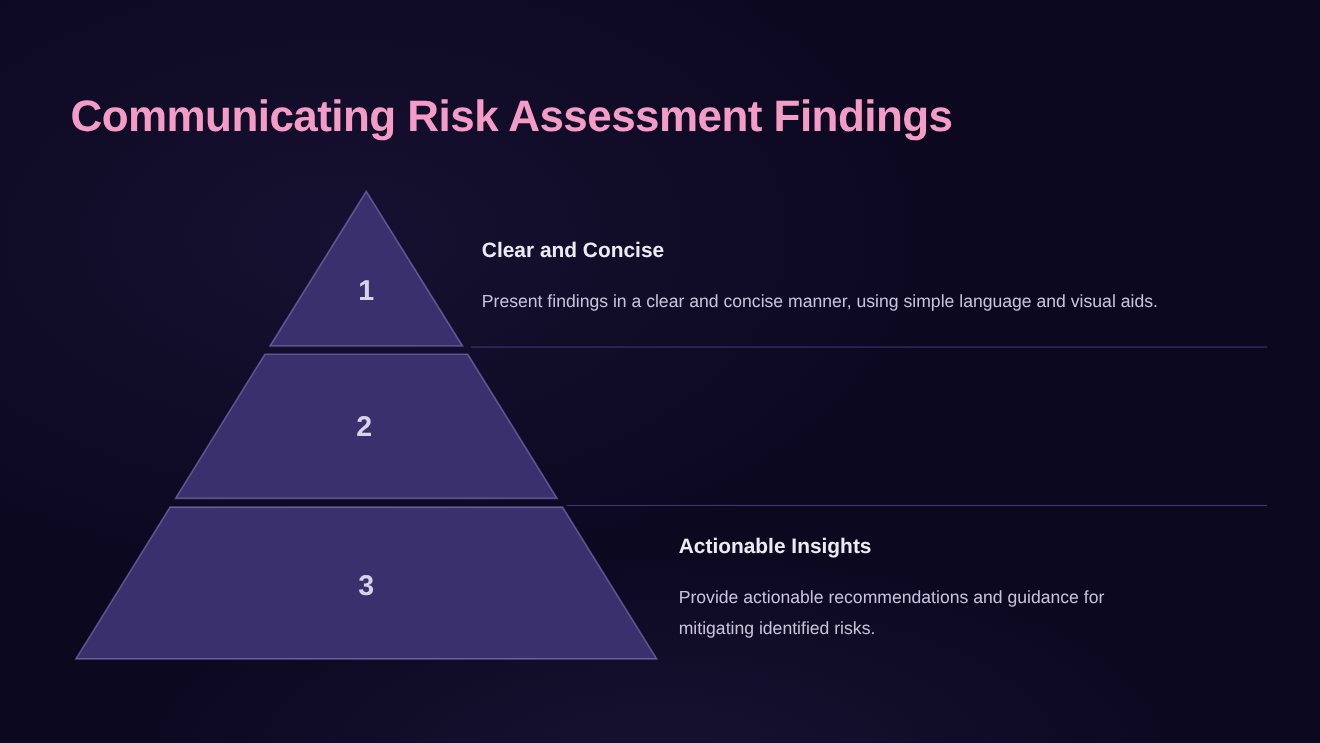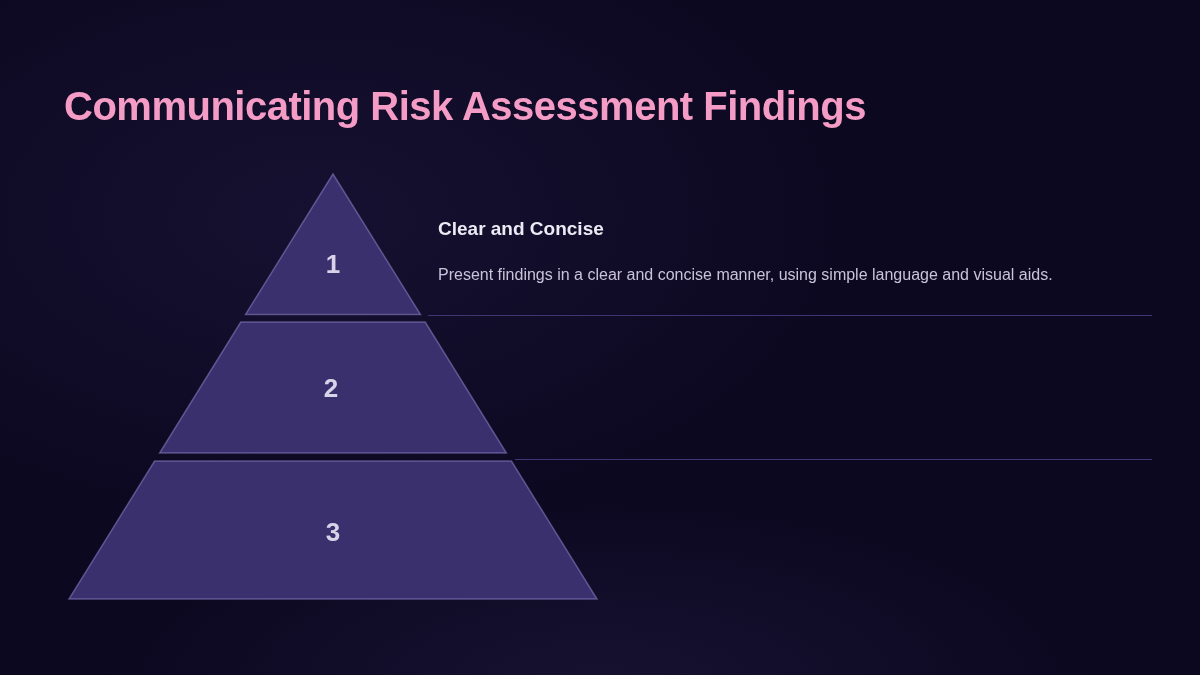--- a/index.html
+++ b/index.html
@@ -91,14 +91,21 @@
   <div class="divider divider-2"></div>
 
   <div class="section section-1">
     <div class="section-heading">Clear and Concise</div>
     <div class="section-body">
       <div class="body-line">Present findings in a clear and concise manner, using simple language and visual aids.</div>
     </div>
   </div>
 
 
+  <div class="section section-3">
+    <div class="section-heading">Actionable Insights</div>
+    <div class="section-body">
+      <div class="body-line">Provide actionable recommendations and guidance for</div>
+      <div class="body-line">mitigating identified risks.</div>
+    </div>
+  </div>
 
 </div>
 
 </body></html>

